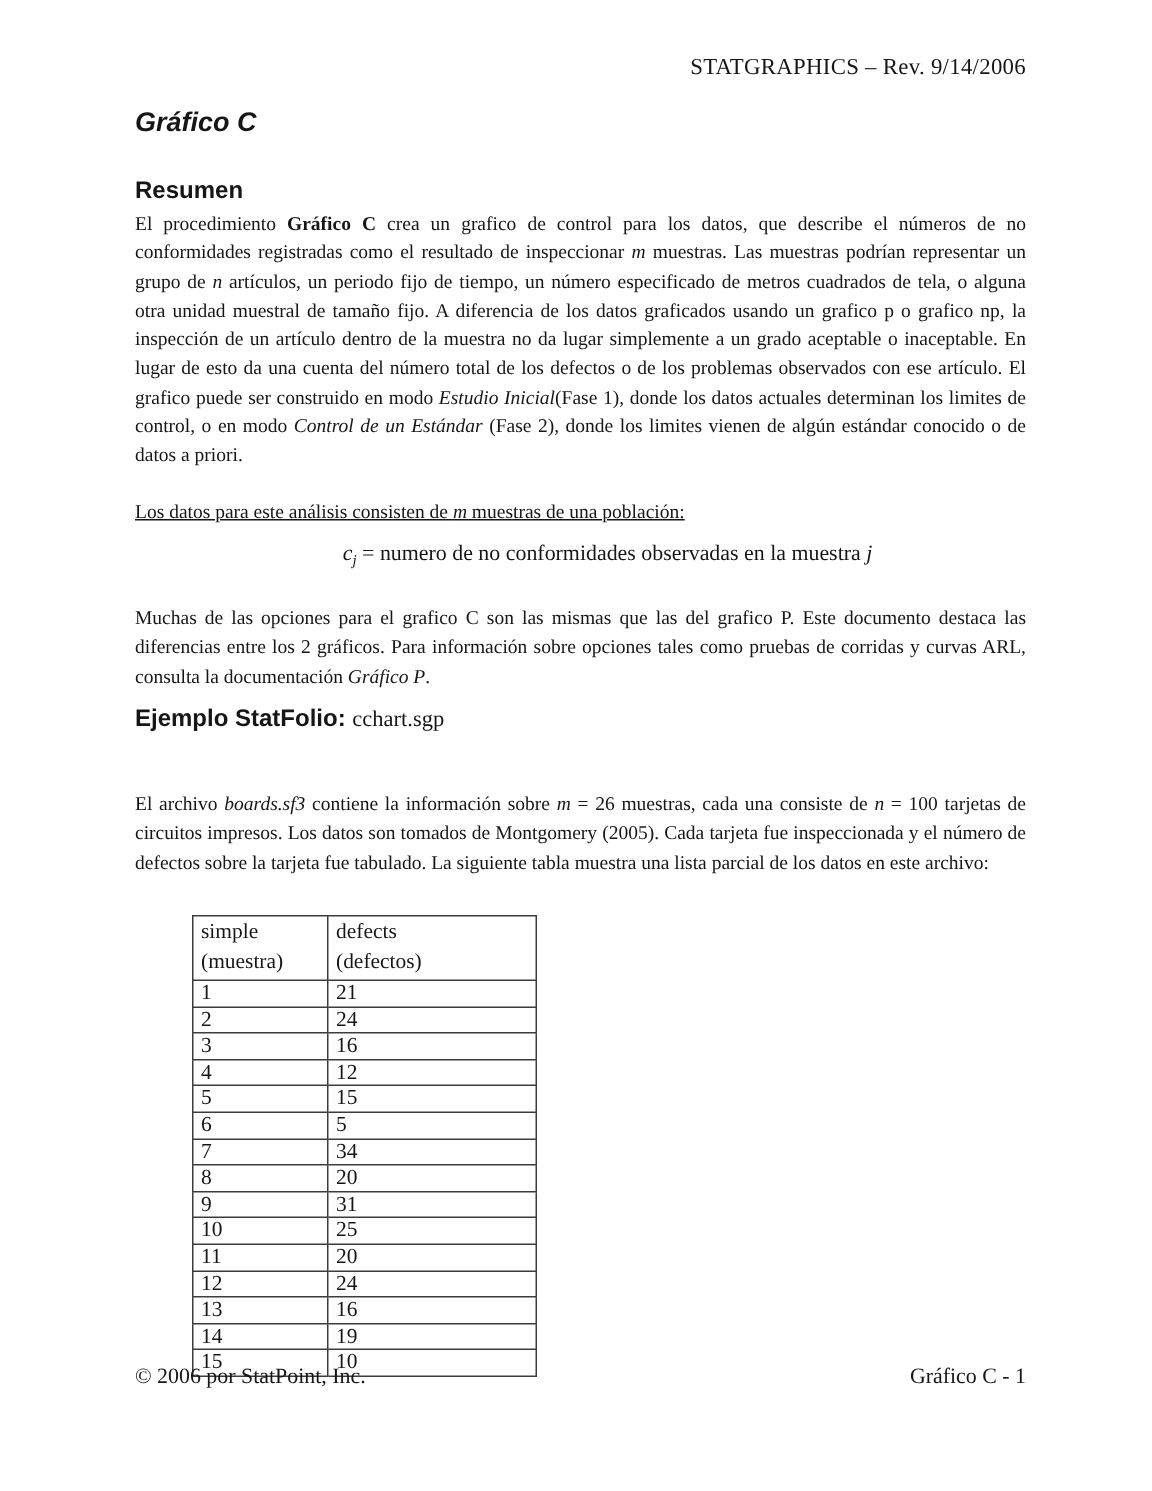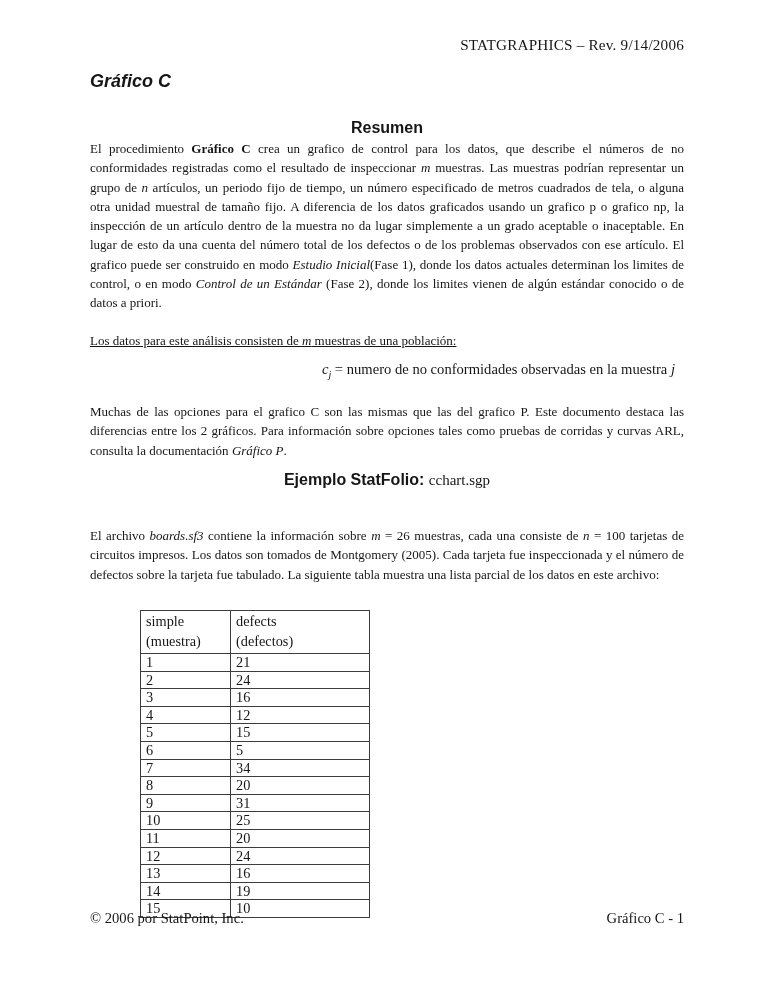--- a/index.html
+++ b/index.html
@@ -28,45 +28,44 @@
     top: 71px;
     font-family: "Liberation Sans", sans-serif;
     font-weight: bold;
     font-style: italic;
     font-size: 18px;
   }
   .section-heading {
     font-family: "Liberation Sans", sans-serif;
     font-weight: bold;
     font-size: 16px;
-    text-align: center;
   }
   .h-resumen { top: 119px; }
   .h-ejemplo { top: 471px; }
   .h-datos   { top: 507px; }
 
   .body-text {
     font-size: 13px;
     line-height: 19.3px;
     text-align: justify;
   }
   .p1       { top: 139px; }
   .p-intro  { top: 331px; text-align: left; text-decoration: underline; }
-  .formula  { top: 361px; left: 135px; width: 540px; font-size: 14.6px; text-align: right; }
+  .formula  { top: 361px; left: 135px; width: 540px; font-size: 14.6px; text-align: center; }
   .p-muchas { top: 402px; }
   .ejemplo-value { font-family: "Liberation Serif", serif; font-weight: normal; font-size: 15px; }
   .p-archivo { top: 526px; }
 
   .b { font-weight: bold; }
   .i { font-style: italic; }
   sub.i { font-style: italic; font-size: 10px; }
 
   table.data-table {
     position: absolute;
-    left: 140px;
+    left: 128px;
     top: 610px;
     border-collapse: collapse;
     font-family: "Liberation Serif", serif;
     font-size: 14.3px;
     color: #161616;
   }
   table.data-table td {
     border: 1px solid #3c3c3c;
     padding: 0 5px;
     vertical-align: top;

